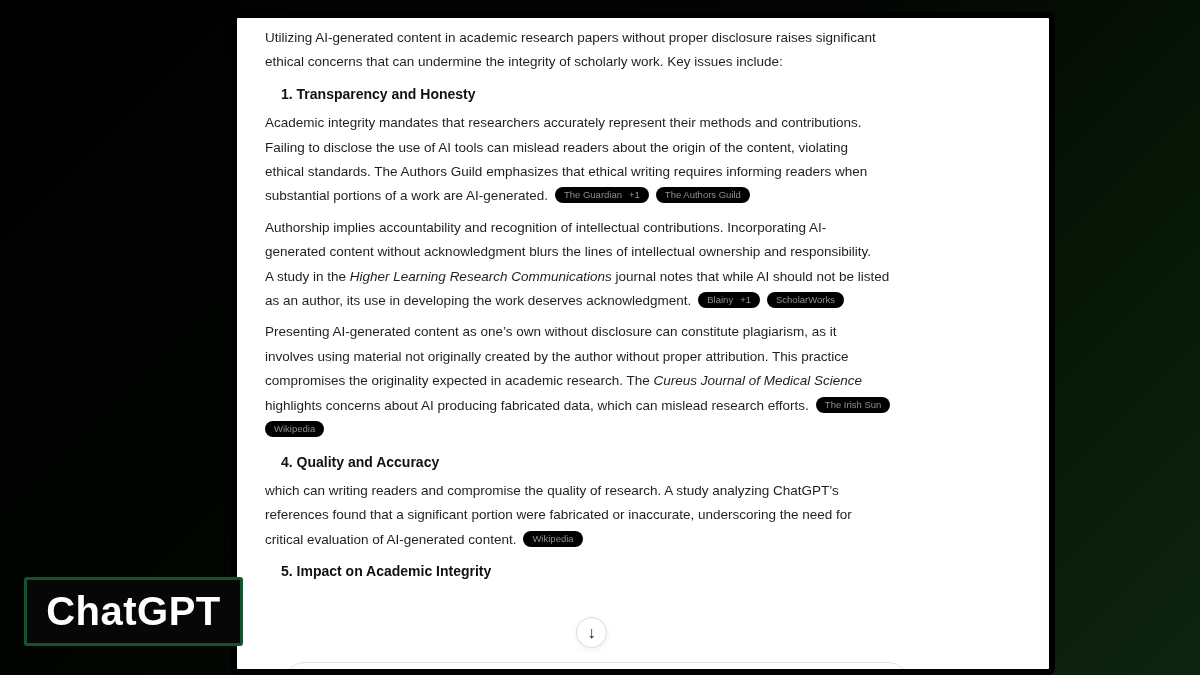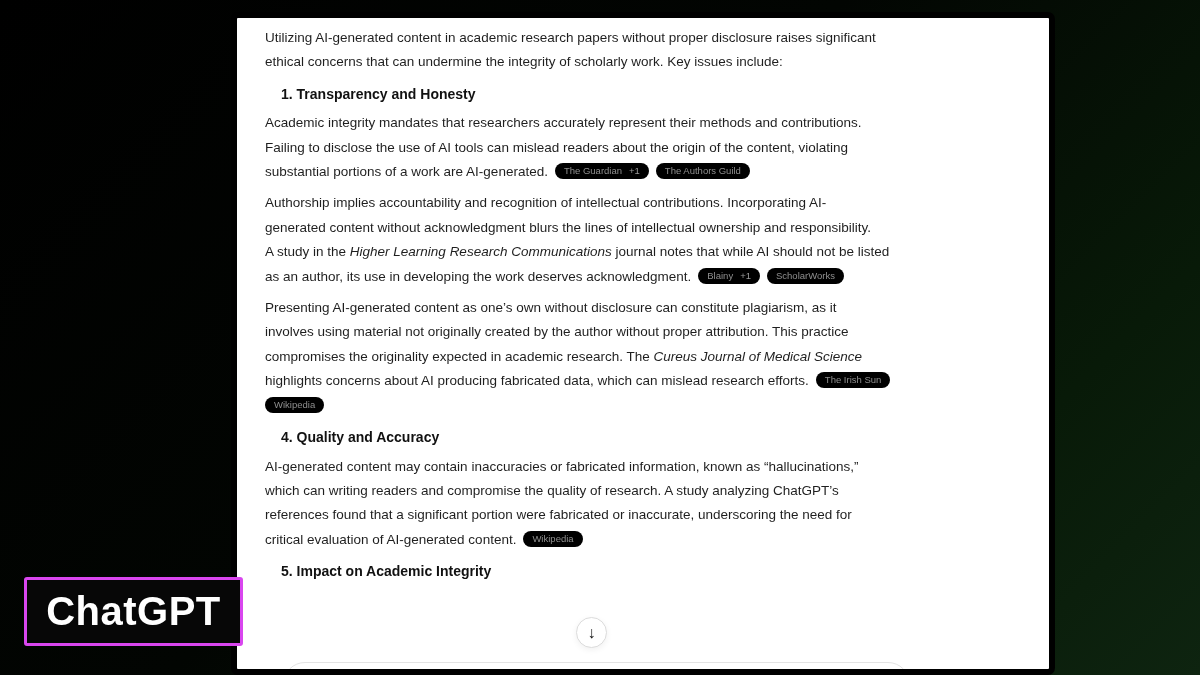--- a/index.html
+++ b/index.html
@@ -35,21 +35,21 @@
     box-shadow:0 2px 6px rgba(0,0,0,.06);cursor:pointer;
   }
   .scroll-btn span{font-size:16px;color:#141414;line-height:1;}
   .composer{
     position:absolute;left:46px;top:644px;width:627px;height:44px;
     box-sizing:border-box;border:1px solid #e3e3e3;border-radius:24px;
     background:#fff;
   }
   .logo{
     position:absolute;left:24px;top:577px;width:219px;height:69px;
-    box-sizing:border-box;background:#070707;border:3px solid #d946ef;
+    box-sizing:border-box;background:#070707;border:3px solid #14532d;
     border-radius:3px;display:flex;align-items:center;justify-content:center;
     z-index:5;
   }
   .logo span{
     color:#ffffff;font-weight:700;font-size:40px;letter-spacing:0.5px;
     font-family:"Liberation Sans","DejaVu Sans",sans-serif;
   }
 </style>
 </head>
 <body>
@@ -58,41 +58,41 @@
   <div class="content">
     <div class="para">
         <div class="tline"><span>Utilizing AI-generated content in academic research papers without proper disclosure raises significant</span></div>
         <div class="tline"><span>ethical concerns that can undermine the integrity of scholarly work. Key issues include:</span></div>
       </div>
 
     <div class="sec-h">1. Transparency and Honesty</div>
     <div class="para">
         <div class="tline"><span>Academic integrity mandates that researchers accurately represent their methods and contributions.</span></div>
         <div class="tline"><span>Failing to disclose the use of AI tools can mislead readers about the origin of the content, violating</span></div>
+        <div class="tline"><span>ethical standards. The Authors Guild emphasizes that ethical writing requires informing readers when</span></div>
         <div class="tline"><span>substantial portions of a work are AI-generated.</span><span class="badge"><span>The Guardian</span><span class="plus">+1</span></span><span class="badge"><span>The Authors Guild</span></span></div>
       </div>
 
     <div class="para">
         <div class="tline"><span>Authorship implies accountability and recognition of intellectual contributions. Incorporating AI-</span></div>
         <div class="tline"><span>generated content without acknowledgment blurs the lines of intellectual ownership and responsibility.</span></div>
         <div class="tline"><span>A study in the </span><em>Higher Learning Research Communications</em><span> journal notes that while AI should not be listed</span></div>
         <div class="tline"><span>as an author, its use in developing the work deserves acknowledgment.</span><span class="badge"><span>Blainy</span><span class="plus">+1</span></span><span class="badge"><span>ScholarWorks</span></span></div>
       </div>
 
     <div class="para">
         <div class="tline"><span>Presenting AI-generated content as one’s own without disclosure can constitute plagiarism, as it</span></div>
         <div class="tline"><span>involves using material not originally created by the author without proper attribution. This practice</span></div>
         <div class="tline"><span>compromises the originality expected in academic research. The </span><em>Cureus Journal of Medical Science</em></div>
         <div class="tline"><span>highlights concerns about AI producing fabricated data, which can mislead research efforts.</span><span class="badge"><span>The Irish Sun</span></span></div>
         <div class="tline"><span class="badge" style="margin-left: 0px;"><span>Wikipedia</span></span></div>
       </div>
 
     <div class="sec-h">4. Quality and Accuracy</div>
     <div class="para">
-        <div class="tline"><span>AI-generated content may contain inaccuracies or fabricated information, known as “hallucinations,”</span></div>
         <div class="tline"><span>which can writing readers and compromise the quality of research. A study analyzing ChatGPT’s</span></div>
         <div class="tline"><span>references found that a significant portion were fabricated or inaccurate, underscoring the need for</span></div>
         <div class="tline"><span>critical evaluation of AI-generated content.</span><span class="badge"><span>Wikipedia</span></span></div>
       </div>
 
     <div class="sec-h">5. Impact on Academic Integrity</div>
   </div>
 
   <div class="scroll-btn">
     <span>↓</span>

